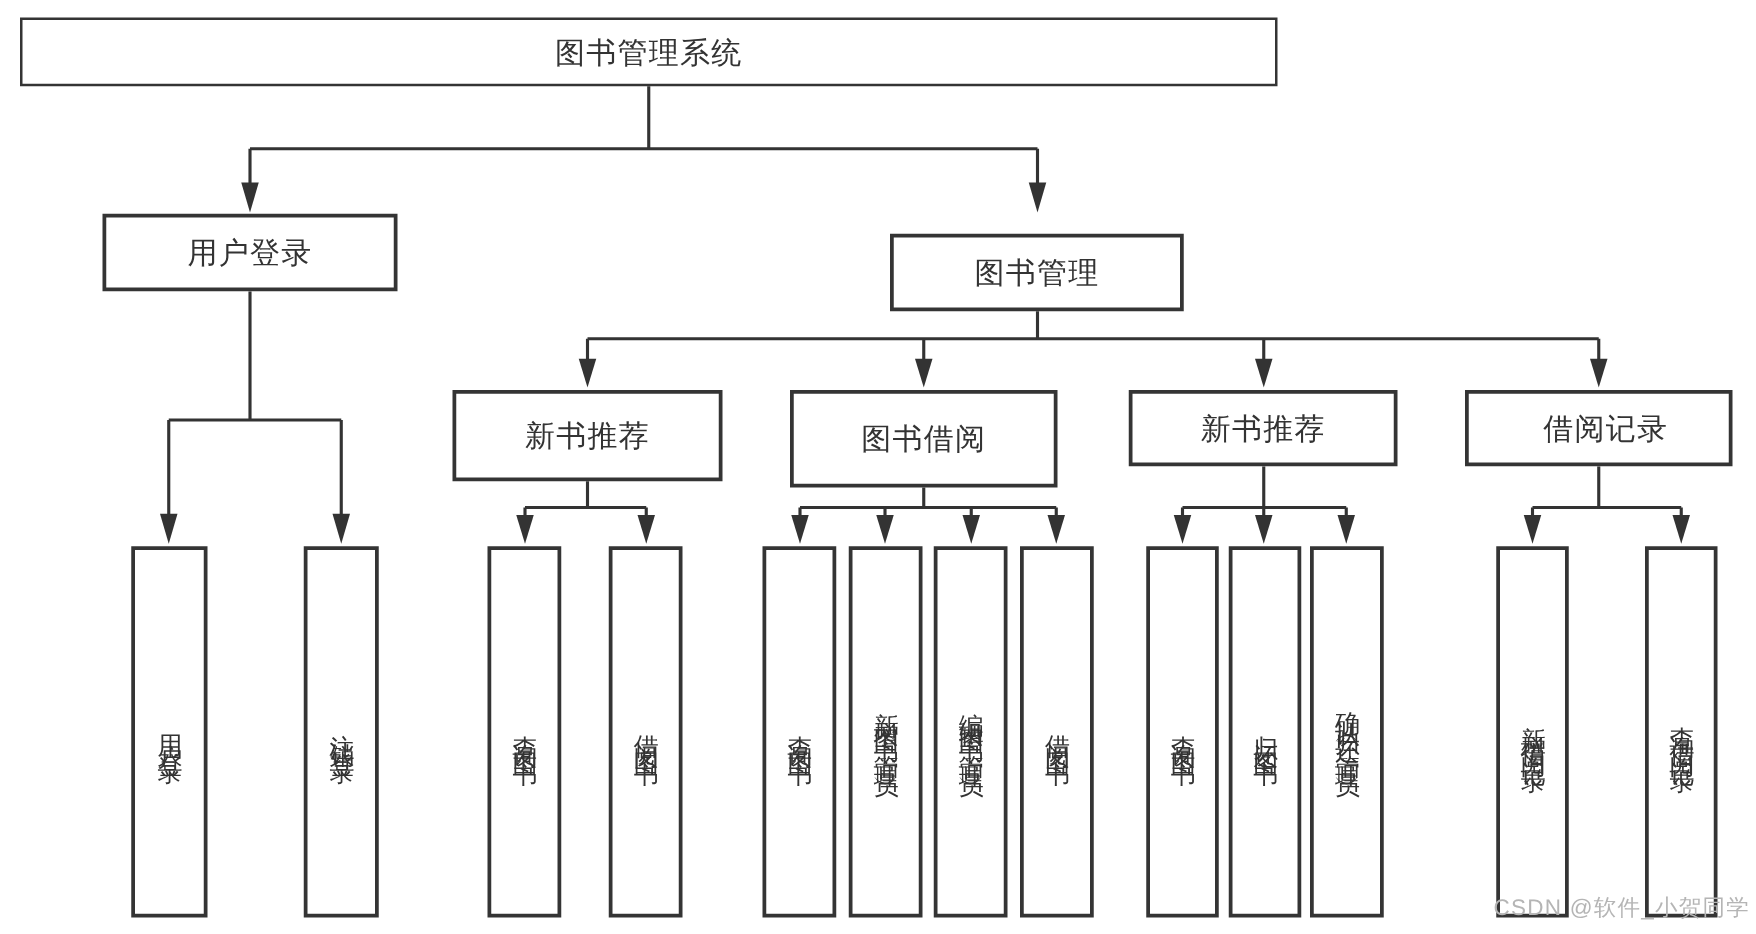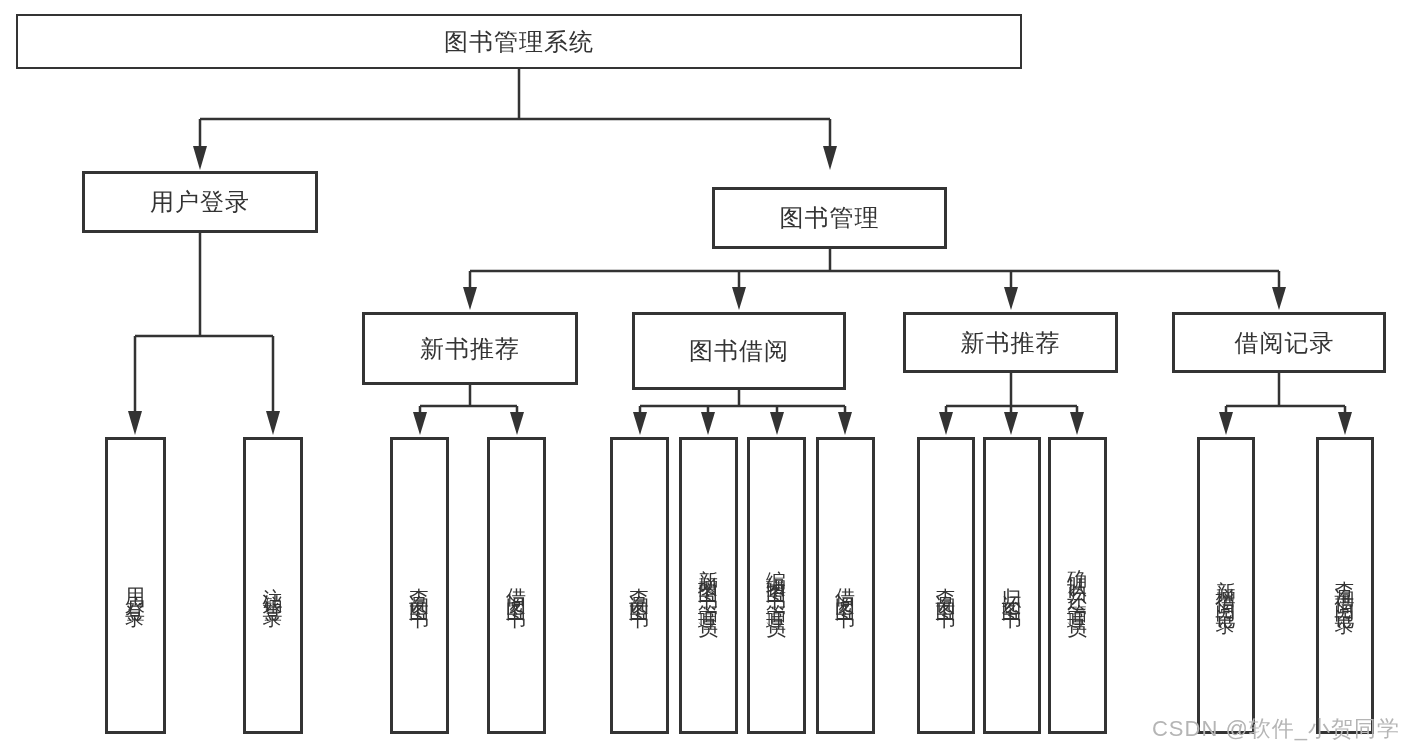--- a/index.html
+++ b/index.html
@@ -56,21 +56,21 @@
     writing-mode: vertical-rl;
     text-orientation: mixed;
     letter-spacing: 7px;
     font-size: 20px;
     line-height: 1;
   }
   .watermark {
     position: absolute;
     right: 5px;
     top: 714px;
-    font-size: 22px;
+    font-size: 18px;
     color: var(--watermark-color);
     letter-spacing: 1px;
     z-index: 5;
     white-space: nowrap;
   }
 </style>
 </head>
 <body>
 
 <div class="canvas">

